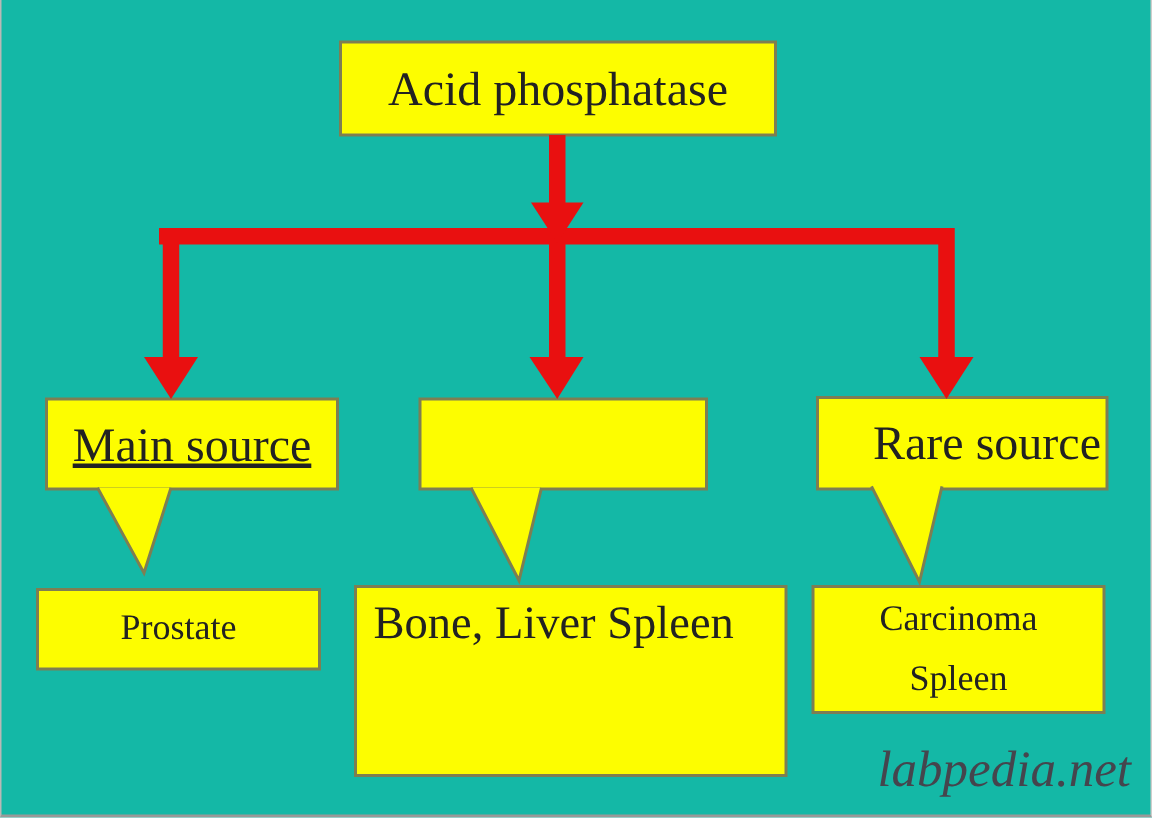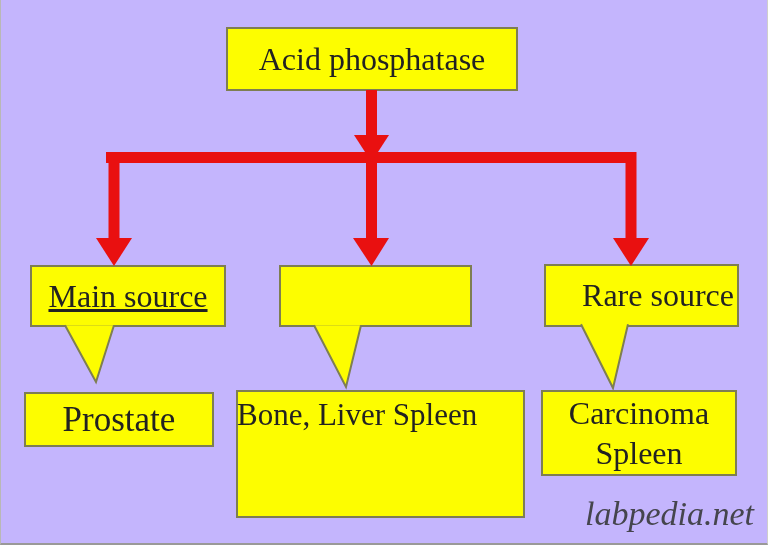--- a/index.html
+++ b/index.html
@@ -1,48 +1,48 @@
 <!DOCTYPE html>
 <html><head>
 <meta charset="utf-8">
 <style>
   html,body{margin:0;padding:0;background:#ffffff;}
   .canvas{
     position:relative;
     width:768px;height:545px;
-    background:#c4b5fd;
+    background:#14b8a6;
     border-left:1px solid #b9b8b6;
     border-right:1px solid #cfcecc;
     border-bottom:2px solid #9a9998;
     box-sizing:border-box;
     overflow:hidden;
     font-family:"Liberation Serif","DejaVu Serif",serif;
   }
   .gfx{position:absolute;left:0;top:0;width:768px;height:545px;}
   .lbl{
     position:absolute;
     display:flex;align-items:center;justify-content:center;
     color:#222222;
     text-align:center;
   }
   .lbl-root      {left:226px;top:28px; width:290px;height:62px;font-size:32px;}
   .lbl-main      {left:30px; top:266px;width:194px;height:60px;font-size:32px;text-decoration:underline;}
   .lbl-other     {left:279px;top:266px;width:191px;height:60px;font-size:32px;}
   .lbl-rare      {left:544px;top:265px;width:226px;height:61px;font-size:32px;}
-  .lbl-prostate  {left:24px; top:393px;width:188px;height:53px;font-size:35px;}
+  .lbl-prostate  {left:24px; top:393px;width:188px;height:53px;font-size:24px;}
   .lbl-middle{
-    left:224px;top:391px;width:287px;height:126px;
+    left:236px;top:391px;width:287px;height:126px;
     font-size:31px;line-height:41px;
     display:block;text-align:left;
     padding:3px 0 0 12px;box-sizing:border-box;
   }
   .lbl-middle .line3{padding-left:40px;}
   .lbl-carcinoma{
     left:541px;top:391px;width:194px;height:84px;
-    font-size:32px;line-height:40px;
+    font-size:24px;line-height:40px;
     flex-direction:column;
   }
   .watermark{
     position:absolute;
     right:13px;top:495px;
     font-size:34px;
     color:#45454d;
     font-style:italic;
   }
 </style>

